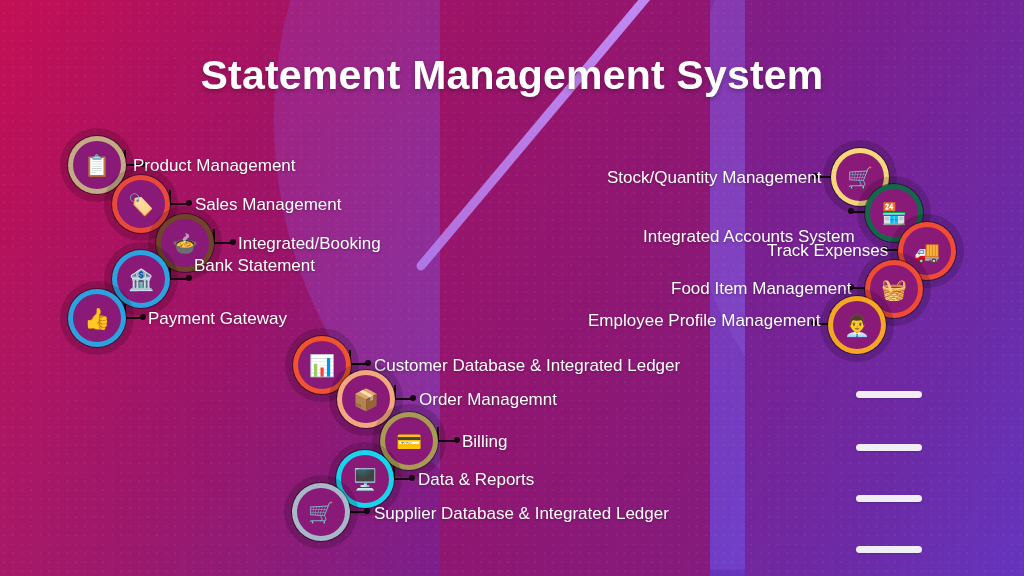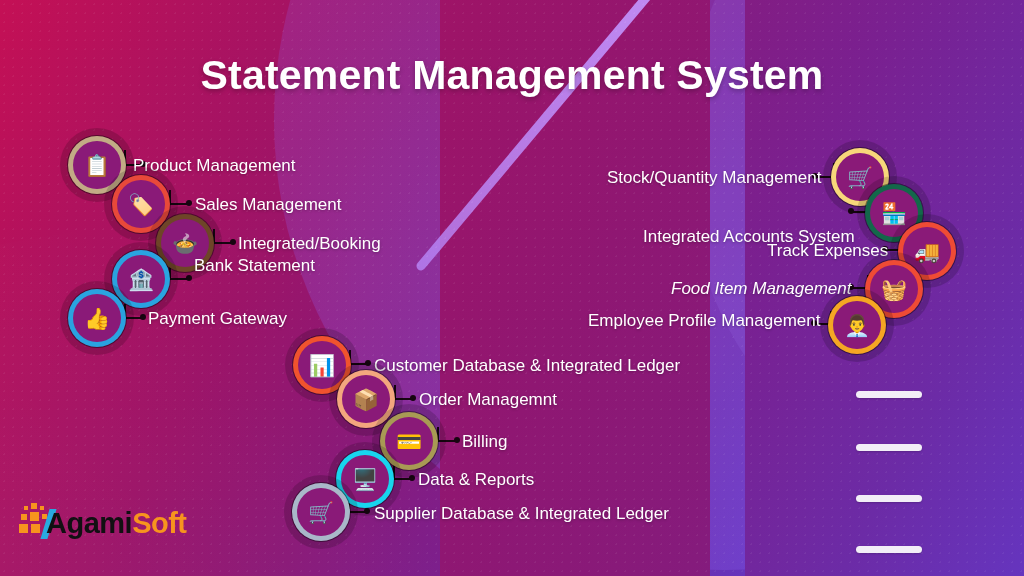--- a/index.html
+++ b/index.html
@@ -316,46 +316,32 @@
     <div class="label" style="left:767px; top:242px;">Track Expenses</div>
   </div>
 
   <div class="node">
     <div class="badge" style="--ring:#ef4b35; left:870px; top:265px;">🧺</div>
     <div class="conn">
       <div class="vline" style="left:867px; top:275px; height:13px;"></div>
       <div class="hline" style="left:850px; top:287px; width:18px;"></div>
       <div class="dot" style="left:848px; top:284px;"></div>
     </div>
-    <div class="label" style="left:671px; top:280px;font-style:italic;">Food Item Management</div>
+    <div class="label" style="left:671px; top:280px;">Food Item Management</div>
   </div>
 
   <div class="node">
     <div class="badge" style="--ring:#f5a623; left:833px; top:301px;">👨‍💼</div>
     <div class="conn">
       <div class="vline" style="left:830px; top:311px; height:13px;"></div>
       <div class="hline" style="left:813px; top:323px; width:18px;"></div>
       <div class="dot" style="left:811px; top:320px;"></div>
     </div>
     <div class="label" style="left:588px; top:312px;">Employee Profile Management</div>
   </div>
 
   <div class="bar" style="left:856px; top:391px;"></div>
   <div class="bar" style="left:856px; top:444px;"></div>
   <div class="bar" style="left:856px; top:495px;"></div>
   <div class="bar" style="left:856px; top:546px;"></div>
 
-  <div class="logo">
-    <div class="px" style="left:8px;  top:6px;  width:4px;  height:4px;"></div>
-    <div class="px" style="left:15px; top:3px;  width:6px;  height:6px;"></div>
-    <div class="px" style="left:24px; top:6px;  width:4px;  height:4px;"></div>
-    <div class="px" style="left:5px;  top:14px; width:6px;  height:6px;"></div>
-    <div class="px" style="left:14px; top:12px; width:9px;  height:9px;"></div>
-    <div class="px" style="left:26px; top:14px; width:5px;  height:5px;"></div>
-    <div class="px" style="left:3px;  top:24px; width:9px;  height:9px;"></div>
-    <div class="px" style="left:15px; top:24px; width:9px;  height:9px;"></div>
-    <div class="logo-slash"></div>
-    <div class="logo-text">
-      <span class="logo-a">Agami</span><span class="logo-s">Soft</span>
-    </div>
-  </div>
 
 </div>
 
 </body></html>

